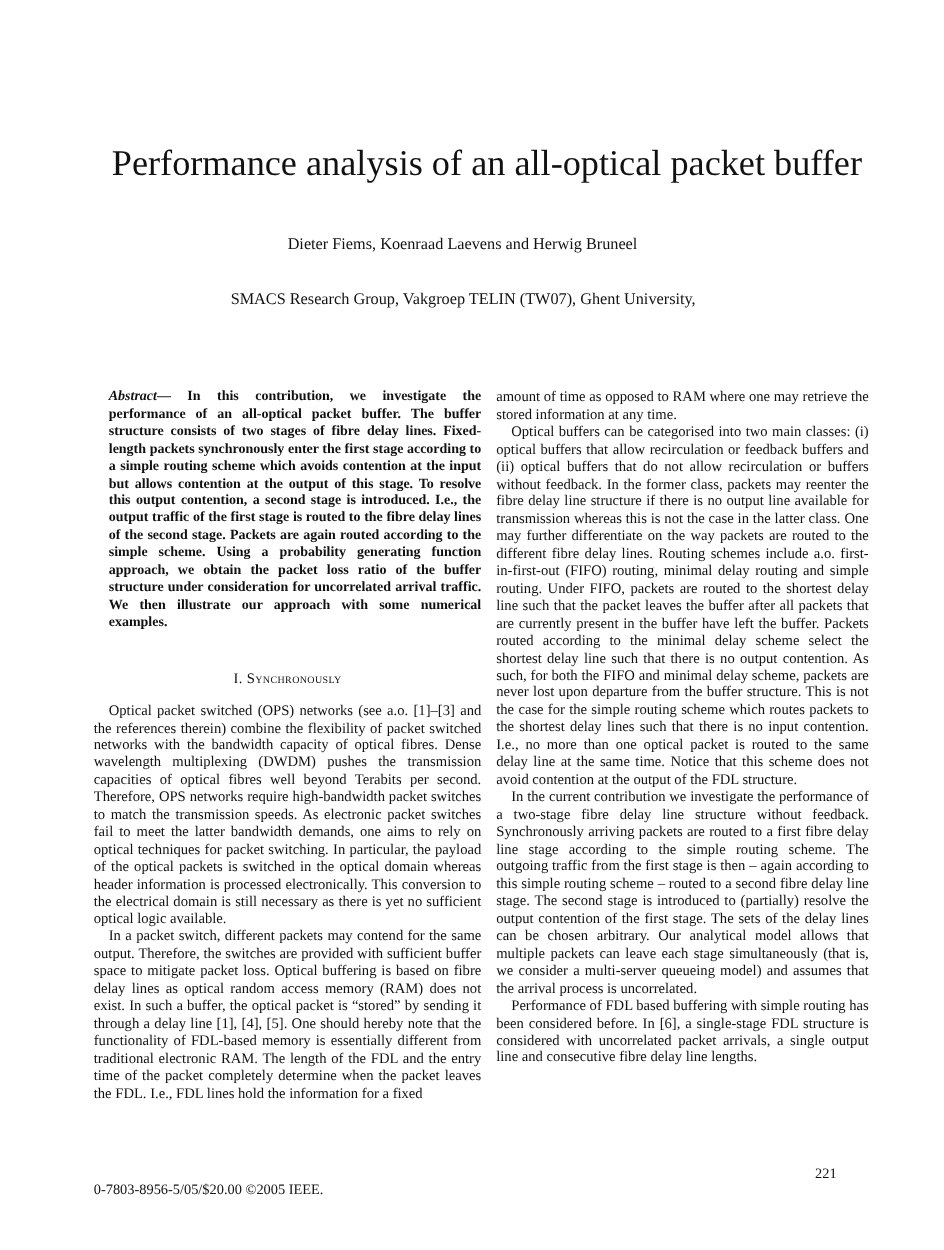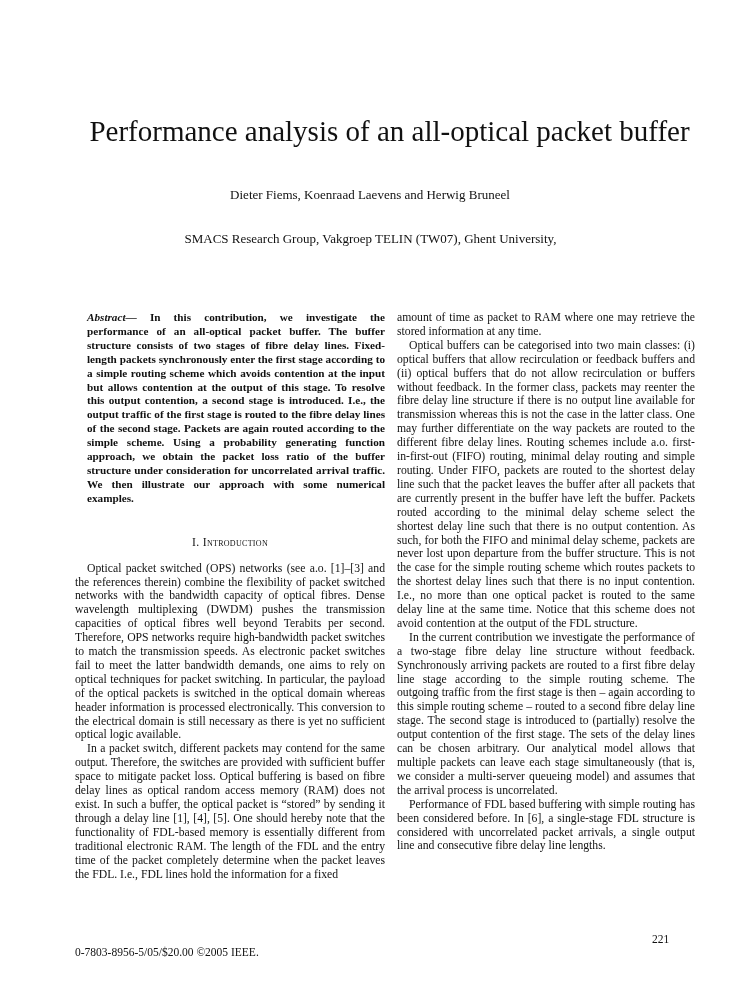--- a/index.html
+++ b/index.html
@@ -30,27 +30,27 @@
 
 <div class="title">Performance analysis of an all-optical packet buffer</div>
 <div class="authors">Dieter Fiems, Koenraad Laevens and Herwig Bruneel</div>
 <div class="affil">
   <div>SMACS Research Group, Vakgroep TELIN (TW07), Ghent University,</div>
 </div>
 
 <div class="col col-left">
   <p class="abstract noindent"><span class="abs-label">Abstract</span><span class="abs-dash">—</span> <span>In this contribution, we investigate the performance of an all-optical packet buffer. The buffer structure consists of two stages of fibre delay lines. Fixed-length packets synchronously enter the first stage according to a simple routing scheme which avoids contention at the input but allows contention at the output of this stage. To resolve this output contention, a second stage is introduced. I.e., the output traffic of the first stage is routed to the fibre delay lines of the second stage. Packets are again routed according to the simple scheme. Using a probability generating function approach, we obtain the packet loss ratio of the buffer structure under consideration for uncorrelated arrival traffic. We then illustrate our approach with some numerical examples.</span></p>
 
-  <div class="sec-head"><span>I.</span> <span class="sc">Introduction</span></div>
+  <div class="sec-head"><span>I.</span> <span class="sc">Synchronously</span></div>
 
   <p>Optical packet switched (OPS) networks (see a.o. [1]–[3] and the references therein) combine the flexibility of packet switched networks with the bandwidth capacity of optical fibres. Dense wavelength multiplexing (DWDM) pushes the transmission capacities of optical fibres well beyond Terabits per second. Therefore, OPS networks require high-bandwidth packet switches to match the transmission speeds. As electronic packet switches fail to meet the latter bandwidth demands, one aims to rely on optical techniques for packet switching. In particular, the payload of the optical packets is switched in the optical domain whereas header information is processed electronically. This conversion to the electrical domain is still necessary as there is yet no sufficient optical logic available.</p>
   <p>In a packet switch, different packets may contend for the same output. Therefore, the switches are provided with sufficient buffer space to mitigate packet loss. Optical buffering is based on fibre delay lines as optical random access memory (RAM) does not exist. In such a buffer, the optical packet is “stored” by sending it through a delay line [1], [4], [5]. One should hereby note that the functionality of FDL-based memory is essentially different from traditional electronic RAM. The length of the FDL and the entry time of the packet completely determine when the packet leaves the FDL. I.e., FDL lines hold the information for a fixed</p>
 </div>
 
 <div class="col col-right">
-  <p class="noindent">amount of time as packet to RAM where one may retrieve the stored information at any time.</p>
+  <p class="noindent">amount of time as opposed to RAM where one may retrieve the stored information at any time.</p>
   <p>Optical buffers can be categorised into two main classes: (i) optical buffers that allow recirculation or feedback buffers and (ii) optical buffers that do not allow recirculation or buffers without feedback. In the former class, packets may reenter the fibre delay line structure if there is no output line available for transmission whereas this is not the case in the latter class. One may further differentiate on the way packets are routed to the different fibre delay lines. Routing schemes include a.o. first-in-first-out (FIFO) routing, minimal delay routing and simple routing. Under FIFO, packets are routed to the shortest delay line such that the packet leaves the buffer after all packets that are currently present in the buffer have left the buffer. Packets routed according to the minimal delay scheme select the shortest delay line such that there is no output contention. As such, for both the FIFO and minimal delay scheme, packets are never lost upon departure from the buffer structure. This is not the case for the simple routing scheme which routes packets to the shortest delay lines such that there is no input contention. I.e., no more than one optical packet is routed to the same delay line at the same time. Notice that this scheme does not avoid contention at the output of the FDL structure.</p>
   <p>In the current contribution we investigate the performance of a two-stage fibre delay line structure without feedback. Synchronously arriving packets are routed to a first fibre delay line stage according to the simple routing scheme. The outgoing traffic from the first stage is then – again according to this simple routing scheme – routed to a second fibre delay line stage. The second stage is introduced to (partially) resolve the output contention of the first stage. The sets of the delay lines can be chosen arbitrary. Our analytical model allows that multiple packets can leave each stage simultaneously (that is, we consider a multi-server queueing model) and assumes that the arrival process is uncorrelated.</p>
   <p>Performance of FDL based buffering with simple routing has been considered before. In [6], a single-stage FDL structure is considered with uncorrelated packet arrivals, a single output line and consecutive fibre delay line lengths.</p>
 </div>
 
 <div class="footer-left">0-7803-8956-5/05/$20.00 ©2005 IEEE.</div>
 <div class="footer-right">221</div>
 
 </body></html>

